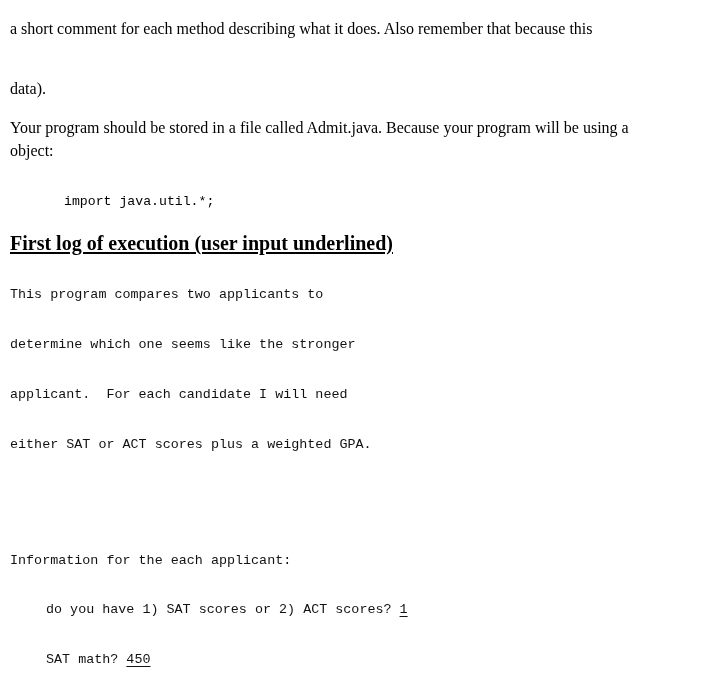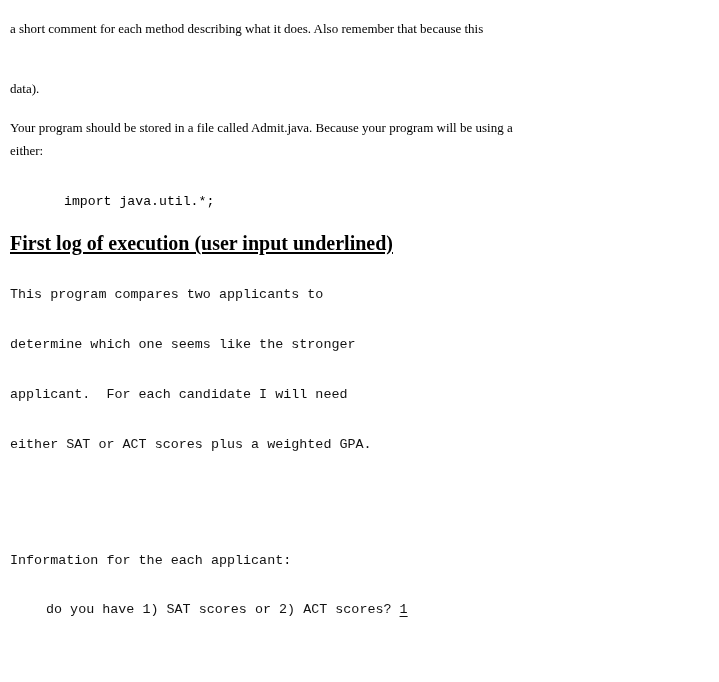--- a/index.html
+++ b/index.html
@@ -1,20 +1,20 @@
 <!DOCTYPE html>
 <html><head>
 <meta charset="utf-8">
 <style>
   html, body { margin: 0; padding: 0; background: #ffffff; }
   body { width: 719px; height: 682px; position: relative; overflow: hidden; color: #000; }
   .page { position: absolute; left: 10px; top: 10px; width: 700px; }
   .para {
     font-family: "Liberation Serif", serif;
-    font-size: 13px;
+    font-size: 16px;
     line-height: 20px;
     margin: 0;
   }
   .para1 { position: absolute; top: 9px; left: 0; width: 700px; }
   .para2 { position: absolute; top: 108px; left: 0; width: 700px; }
   .para2 .l3 { display: block; margin-top: 3px; }
   .import {
     position: absolute; top: 184px; left: 54px;
     font-family: "Liberation Mono", monospace; font-size: 13.2px; line-height: 16px;
     white-space: pre;
@@ -43,36 +43,37 @@
 
   <p class="para para1">
     <span>a short comment for each method describing what it does. Also remember that because this</span><br>
     <br>
     <br>
     <span>data).</span>
   </p>
 
   <p class="para para2">
     <span>Your program should be stored in a file called Admit.java.  Because your program will be using a</span><br>
-    <span class="l3">either:</span>
+    <span class="l3">object:</span>
   </p>
 
   <div class="import">import java.util.*;</div>
 
   <div class="heading">First log of execution (user input underlined)</div>
 
   <div class="log">
     <span class="line">This program compares two applicants to</span>
     <span class="line">determine which one seems like the stronger</span>
     <span class="line">applicant.  For each candidate I will need</span>
     <span class="line">either SAT or ACT scores plus a weighted GPA.</span>
     <span class="blank"></span>
 
     <span class="line">Information for the each applicant:</span>
     <span class="line indent"><span>do you have 1) SAT scores or 2) ACT scores? </span><span class="inp">1</span></span>
+    <span class="line indent"><span>SAT math? </span><span class="inp">450</span></span>
     
     
     
     
 
     
     
     
     
     

